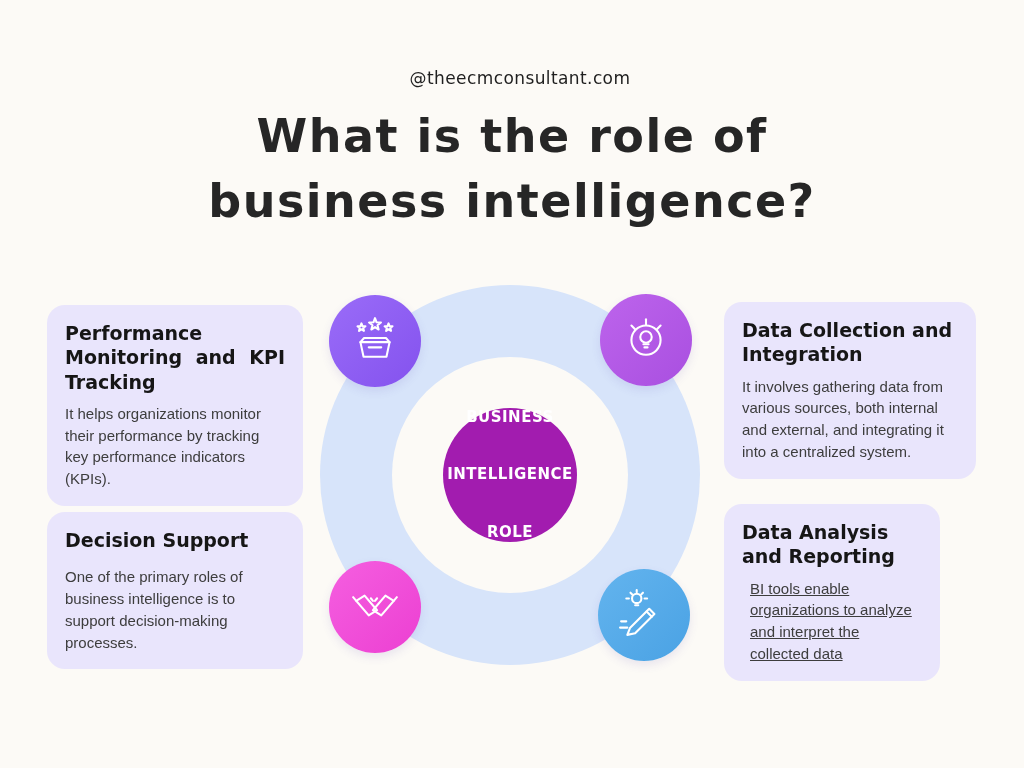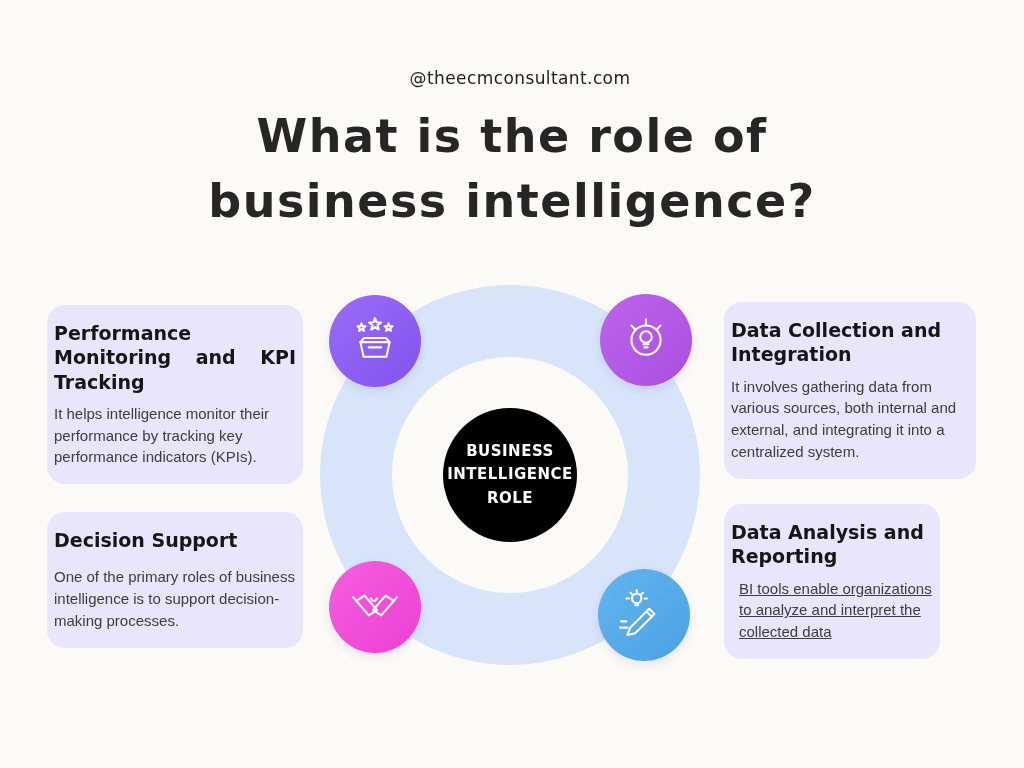--- a/index.html
+++ b/index.html
@@ -50,32 +50,33 @@
     left: 392px; top: 357px;
     width: 236px; height: 236px;
     border-radius: 50%;
     background: #fcfaf6;
   }
   .center-circle {
     position: absolute;
     left: 443px; top: 408px;
     width: 134px; height: 134px;
     border-radius: 50%;
-    background: #000000;
+    background: #a21caf;
     display: flex;
     flex-direction: column;
     align-items: center;
     justify-content: center;
     color: #ffffff;
     font-family: "DejaVu Sans", sans-serif;
     font-weight: bold;
     font-size: 15px;
     line-height: 1.55;
     letter-spacing: .5px;
     text-align: center;
+    gap: 34px;
   }
 
   .icon-circle {
     position: absolute;
     width: 92px; height: 92px;
     border-radius: 50%;
     display: flex;
     align-items: center;
     justify-content: center;
     box-shadow: 0 4px 10px rgba(90,70,180,.12);
@@ -84,21 +85,21 @@
   .ic-awards    { left: 329px; top: 295px; background: linear-gradient(135deg,#9a6cf8,#8452ee); }
   .ic-idea-head { left: 600px; top: 294px; background: linear-gradient(135deg,#bd64ec,#a94fe0); }
   .ic-handshake { left: 329px; top: 561px; background: linear-gradient(135deg,#f55fe0,#ec3fd2); }
   .ic-pencil    { left: 598px; top: 569px; background: linear-gradient(135deg,#63b4ee,#4aa2e4); }
 
   
   .card {
     position: absolute;
     background: #e9e5fc;
     border-radius: 18px;
-    padding: 16px 7px;
+    padding: 16px 18px;
   }
   .card h3 {
     font-family: "DejaVu Sans", sans-serif;
     font-weight: bold;
     font-size: 19px;
     line-height: 1.28;
     color: #161616;
     margin-bottom: 9px;
   }
   .card p {
@@ -184,21 +185,21 @@
         <path d="M11 4.5 L12.5 6"></path>
         <path d="M23 4.5 L21.5 6"></path>
         <path d="M2 32 H7"></path>
         <path d="M1 38 H8"></path>
       </svg>
     </span>
   </div>
 
   <div class="card card-performance">
     <h3>Performance Monitoring and KPI Tracking</h3>
-    <p>It helps intelligence monitor their performance by tracking key performance indicators (KPIs).</p>
+    <p>It helps organizations monitor their performance by tracking key performance indicators (KPIs).</p>
   </div>
 
   <div class="card card-decision">
     <h3>Decision Support</h3>
     <p>One of the primary roles of business intelligence is to support decision-making processes.</p>
   </div>
 
   <div class="card card-collection">
     <h3>Data Collection and Integration</h3>
     <p>It involves gathering data from various sources, both internal and external, and integrating it into a centralized system.</p>

